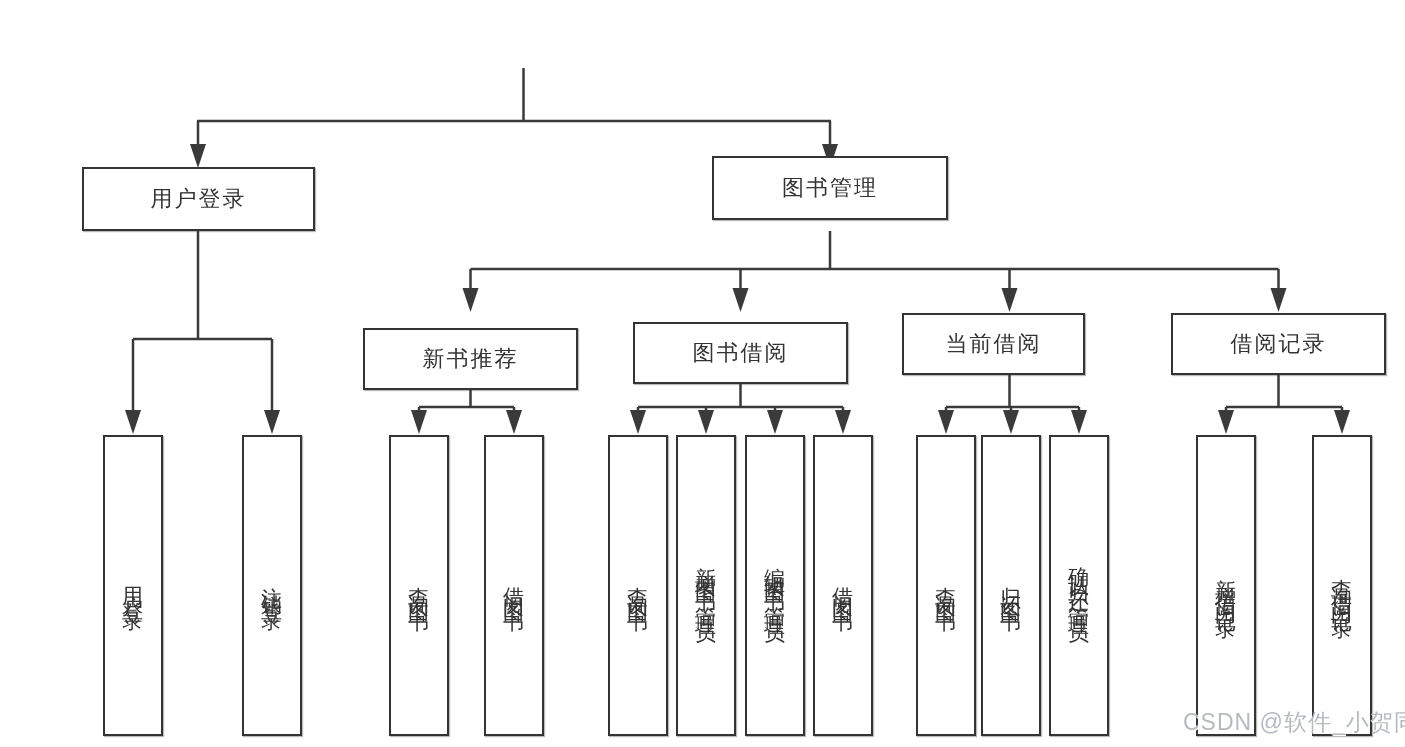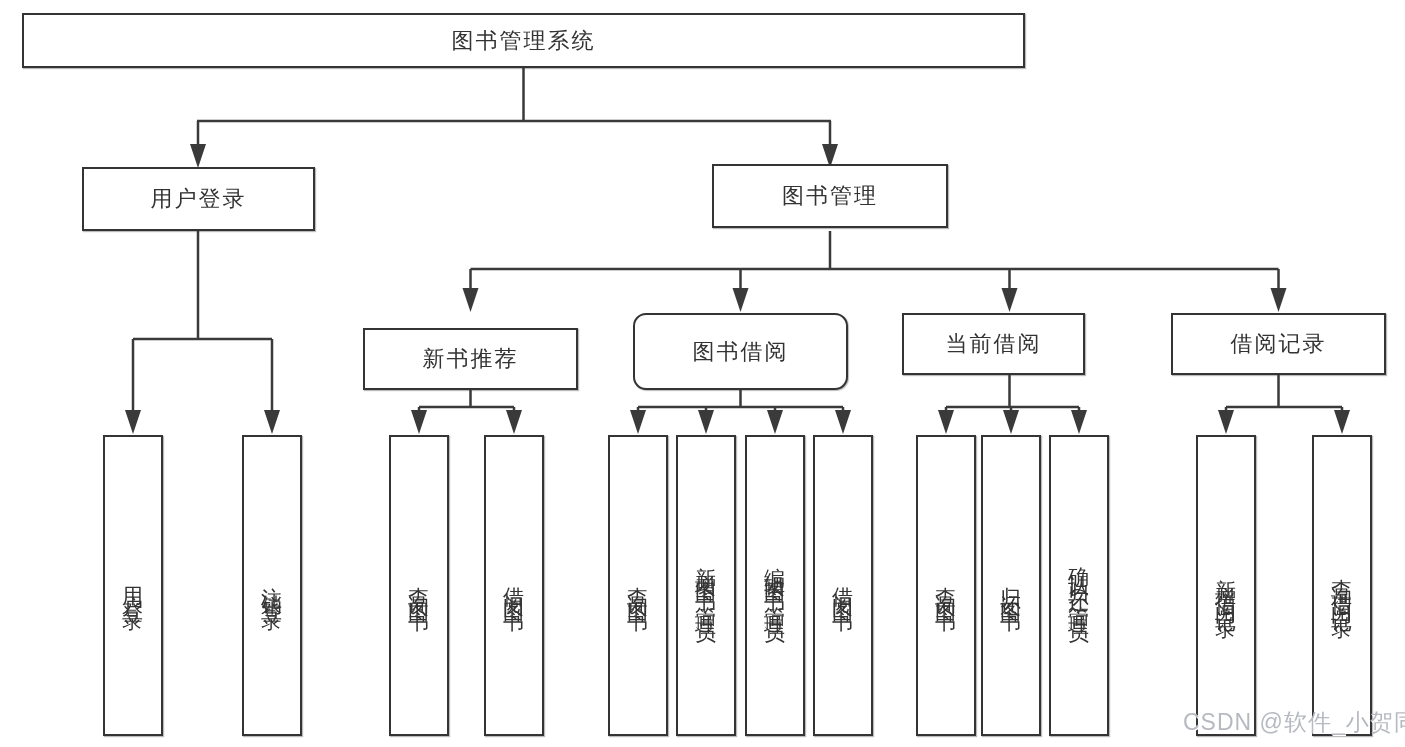--- a/index.html
+++ b/index.html
@@ -94,35 +94,32 @@
       <polygon points="767,410 783,410 775,434"></polygon>
       <polygon points="835,410 851,410 843,434"></polygon>
       <polygon points="938,410 954,410 946,434"></polygon>
       <polygon points="1003,410 1019,410 1011,434"></polygon>
       <polygon points="1071,410 1087,410 1079,434"></polygon>
       <polygon points="1218,410 1234,410 1226,434"></polygon>
       <polygon points="1334,410 1350,410 1342,434"></polygon>
     </g>
   </svg>
 
-  <div class="node" style="left:22px; top:13px; width:1003px; height:55px;">
-    <span class="hlabel">图书管理系统</span>
-  </div>
 
   <div class="node" style="left:82px; top:167px; width:233px; height:64px;">
     <span class="hlabel">用户登录</span>
   </div>
-  <div class="node" style="left:712px; top:164px; width:236px; height:64px;">
+  <div class="node" style="left:712px; top:156px; width:236px; height:64px;">
     <span class="hlabel">图书管理</span>
   </div>
 
   <div class="node" style="left:363px; top:328px; width:215px; height:62px;">
     <span class="hlabel">新书推荐</span>
   </div>
-  <div class="node" style="left:633px; top:313px; width:215px; height:77px;border-radius:13px;">
+  <div class="node" style="left:633px; top:322px; width:215px; height:62px;">
     <span class="hlabel">图书借阅</span>
   </div>
   <div class="node" style="left:902px; top:313px; width:183px; height:62px;">
     <span class="hlabel">当前借阅</span>
   </div>
   <div class="node" style="left:1171px; top:313px; width:215px; height:62px;">
     <span class="hlabel">借阅记录</span>
   </div>
 
   <div class="node" style="left:103px; top:435px; width:60px; height:301px;">

